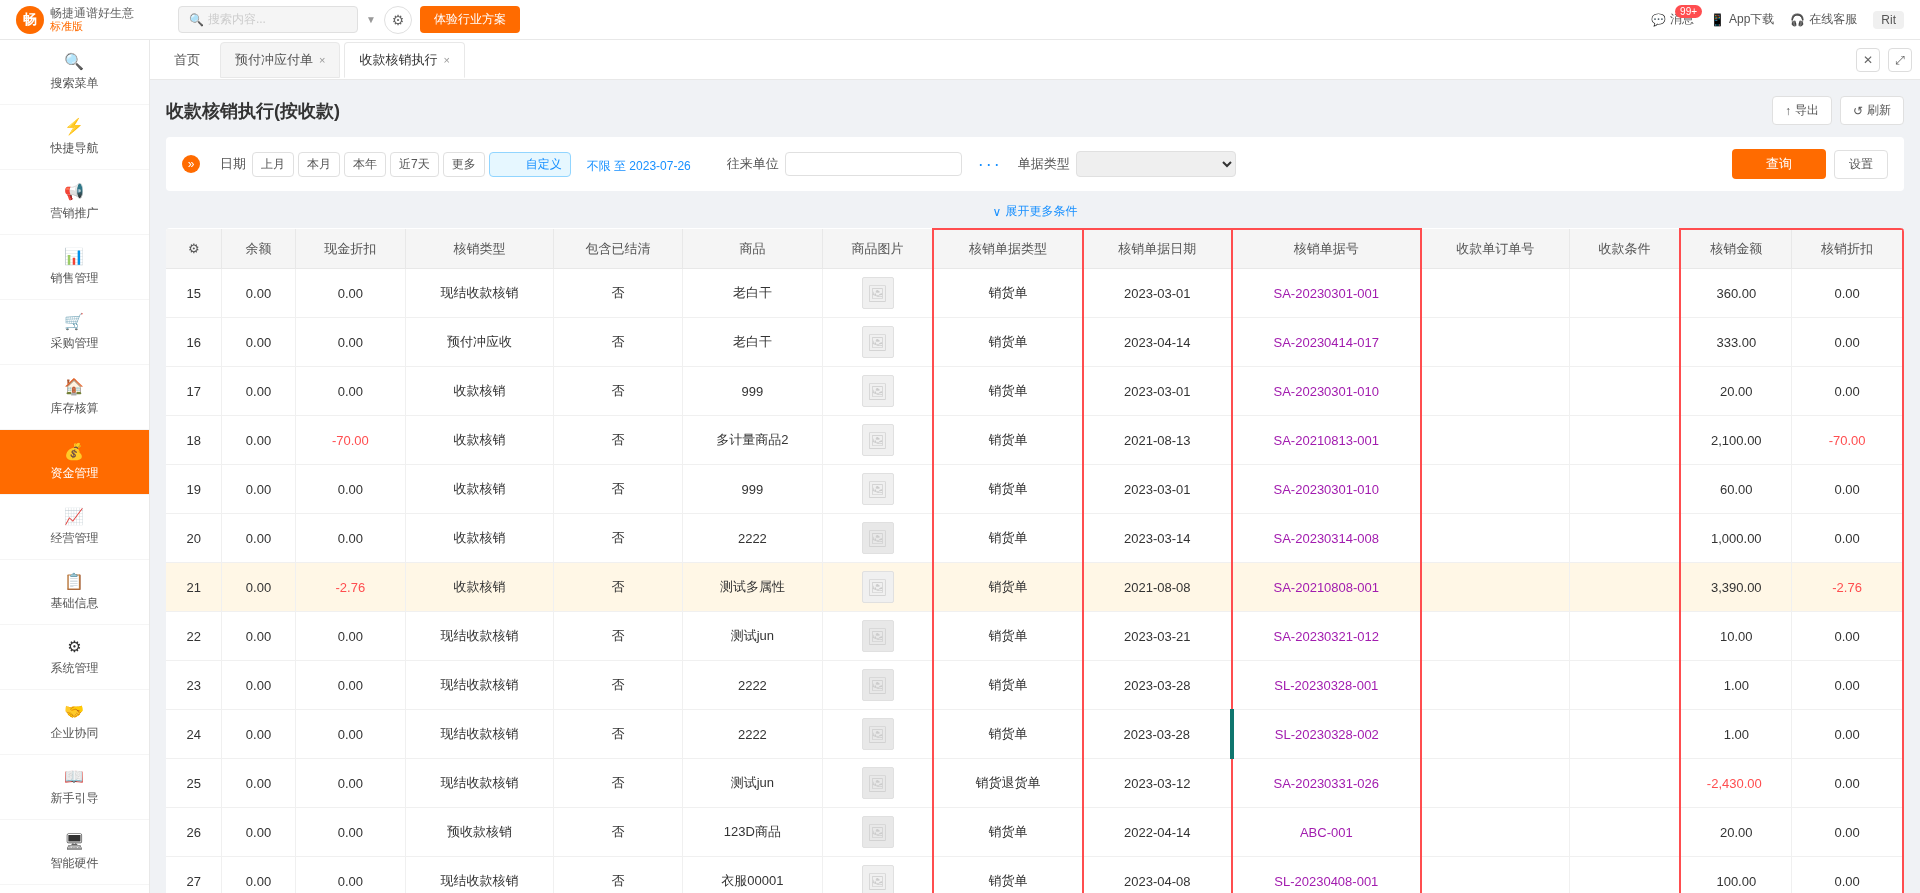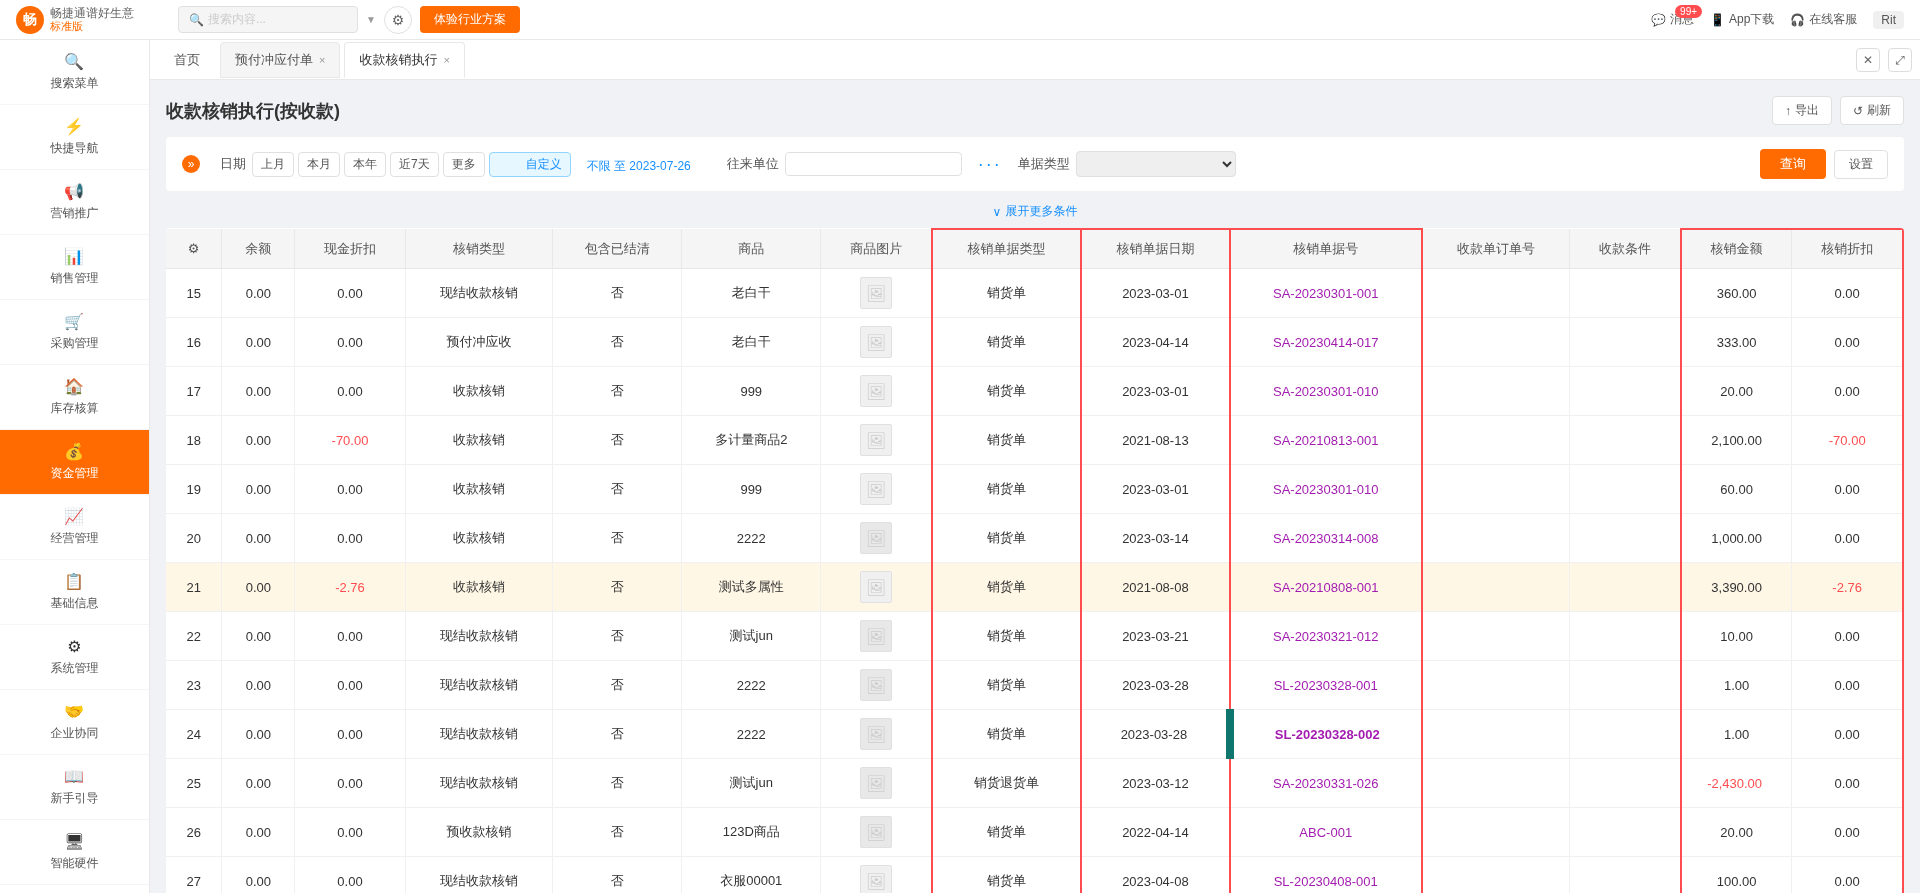--- a/index.html
+++ b/index.html
@@ -56,21 +56,21 @@
     .filter-row { display: flex; align-items: center; gap: 16px; flex-wrap: wrap; }
     .filter-item { display: flex; align-items: center; gap: 6px; }
     .filter-label { font-size: 13px; color: #555; white-space: nowrap; }
     .filter-btns { display: flex; gap: 4px; }
     .filter-btn { padding: 3px 8px; border: 1px solid #e0e0e0; border-radius: 4px; font-size: 12px; cursor: pointer; background: #fff; color: #555; }
     .filter-btn.custom { background: #e6f7ff; border-color: #91d5ff; color: #1890ff; padding-left: 36px; }
     .filter-date-range { font-size: 12px; color: #1890ff; }
     .filter-input { border: 1px solid #e0e0e0; border-radius: 4px; padding: 4px 10px; font-size: 12px; color: #333; min-width: 160px; }
     .filter-select { border: 1px solid #e0e0e0; border-radius: 4px; padding: 4px 10px; font-size: 12px; color: #333; min-width: 160px; }
     .ellipsis-btn { color: #1890ff; font-size: 18px; cursor: pointer; letter-spacing: 2px; }
-    .query-btn { background: #ff6b00; color: white; border: none; border-radius: 4px; padding: 6px 20px; font-size: 13px; cursor: pointer; }
+    .query-btn { background: #ff6b00; color: white; border: none; border-radius: 4px; padding: 6px 34px; font-size: 13px; cursor: pointer; }
     .setting-btn { border: 1px solid #e0e0e0; border-radius: 4px; padding: 5px 14px; font-size: 12px; cursor: pointer; background: #fff; color: #555; }
     .expand-bar { display: flex; justify-content: center; margin-bottom: 8px; }
     .expand-btn { display: flex; align-items: center; gap: 4px; font-size: 12px; color: #1890ff; cursor: pointer; }
 
     
     .table-container { background: #fff; border-radius: 4px; overflow: auto; position: relative; }
     .data-table { width: 100%; border-collapse: collapse; font-size: 13px; }
     .data-table th { background: #f5f5f5; padding: 10px 12px; text-align: center; font-weight: 500; color: #555; border-bottom: 1px solid #e8e8e8; border-right: 1px solid #e8e8e8; white-space: nowrap; position: sticky; top: 0; z-index: 2; }
     .data-table td { padding: 8px 12px; text-align: center; border-bottom: 1px solid #f0f0f0; border-right: 1px solid #f0f0f0; white-space: nowrap; }
     .data-table tr.highlighted td { background: #fff7e6; }
@@ -431,21 +431,21 @@
               <tr>
       <td>24</td>
       <td>0.00</td>
       <td class="">0.00</td>
       <td>现结收款核销</td>
       <td>否</td>
       <td>2222</td>
       <td><div class="img-placeholder has-img">🖼</div></td>
       <td style="border-left:2px solid #ff4d4f;border-right:2px solid #ff4d4f;">销货单</td>
       <td style="border-left:2px solid #ff4d4f;border-right:2px solid #ff4d4f;">2023-03-28</td>
-      <td style="border-left:8px solid #0f766e;border-right:2px solid #ff4d4f;font-weight:bold;"><a class="link-text">SL-20230328-002</a></td>
+      <td style="border-left:4px solid #0f766e;border-right:2px solid #ff4d4f;"><a class="link-text">SL-20230328-002</a></td>
       <td></td>
       <td></td>
       <td style="border-left:2px solid #ff4d4f;" class="">1.00</td>
       <td style="border-right:2px solid #ff4d4f;" class="">0.00</td>
     </tr>
               <tr>
       <td>25</td>
       <td>0.00</td>
       <td class="">0.00</td>
       <td>现结收款核销</td>

